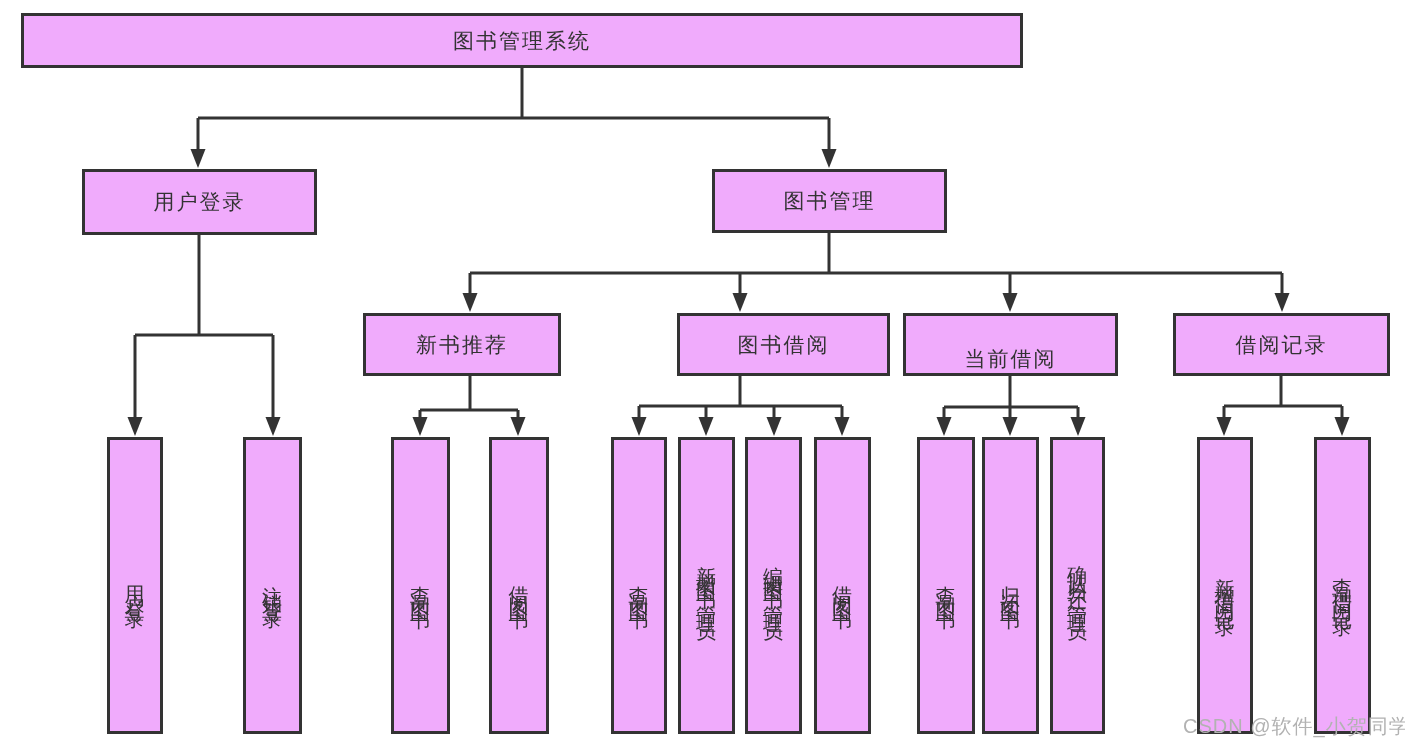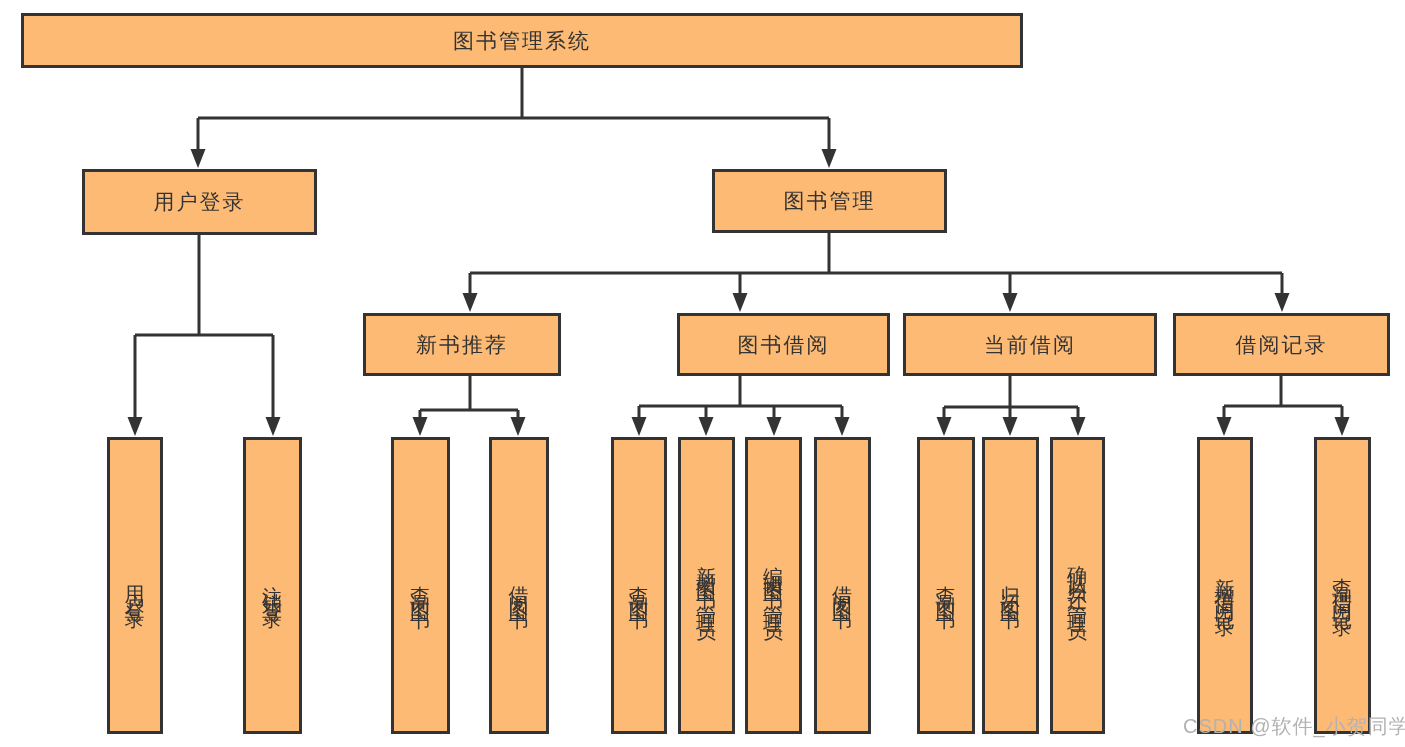--- a/index.html
+++ b/index.html
@@ -15,21 +15,21 @@
     width: 1405px; height: 747px;
     background: #ffffff;
   }
   #connectors {
     position: absolute; left: 0; top: 0;
     width: 1405px; height: 747px;
   }
   .node {
     position: absolute;
     border: 3px solid #333333;
-    background: #fdba74;
+    background: #f0abfc;
     display: flex;
     align-items: center;
     justify-content: center;
     color: #333333;
   }
   .hnode .hlabel {
     font-size: 21px;
     letter-spacing: 2px;
     color: #333333;
     white-space: nowrap;
@@ -125,21 +125,21 @@
   <div class="node hnode" style="left:712px; top:169px; width:235px; height:64px;">
     <span class="hlabel">图书管理</span>
   </div>
 
   <div class="node hnode" style="left:363px; top:313px; width:198px; height:63px;">
     <span class="hlabel">新书推荐</span>
   </div>
   <div class="node hnode" style="left:634px; top:313px; width:213px; height:63px;margin-left:43px;">
     <span class="hlabel">图书借阅</span>
   </div>
-  <div class="node hnode" style="left:903px; top:313px; width:254px; height:63px;">
+  <div class="node hnode" style="left:903px; top:313px; width:215px; height:63px;align-items:flex-end;">
     <span class="hlabel">当前借阅</span>
   </div>
   <div class="node hnode" style="left:1173px; top:313px; width:217px; height:63px;">
     <span class="hlabel">借阅记录</span>
   </div>
 
   <div class="node vnode" style="left:107px; top:437px; width:56px; height:297px;">
     <span class="vlabel">用户登录</span>
   </div>
   <div class="node vnode" style="left:243px; top:437px; width:59px; height:297px;">

